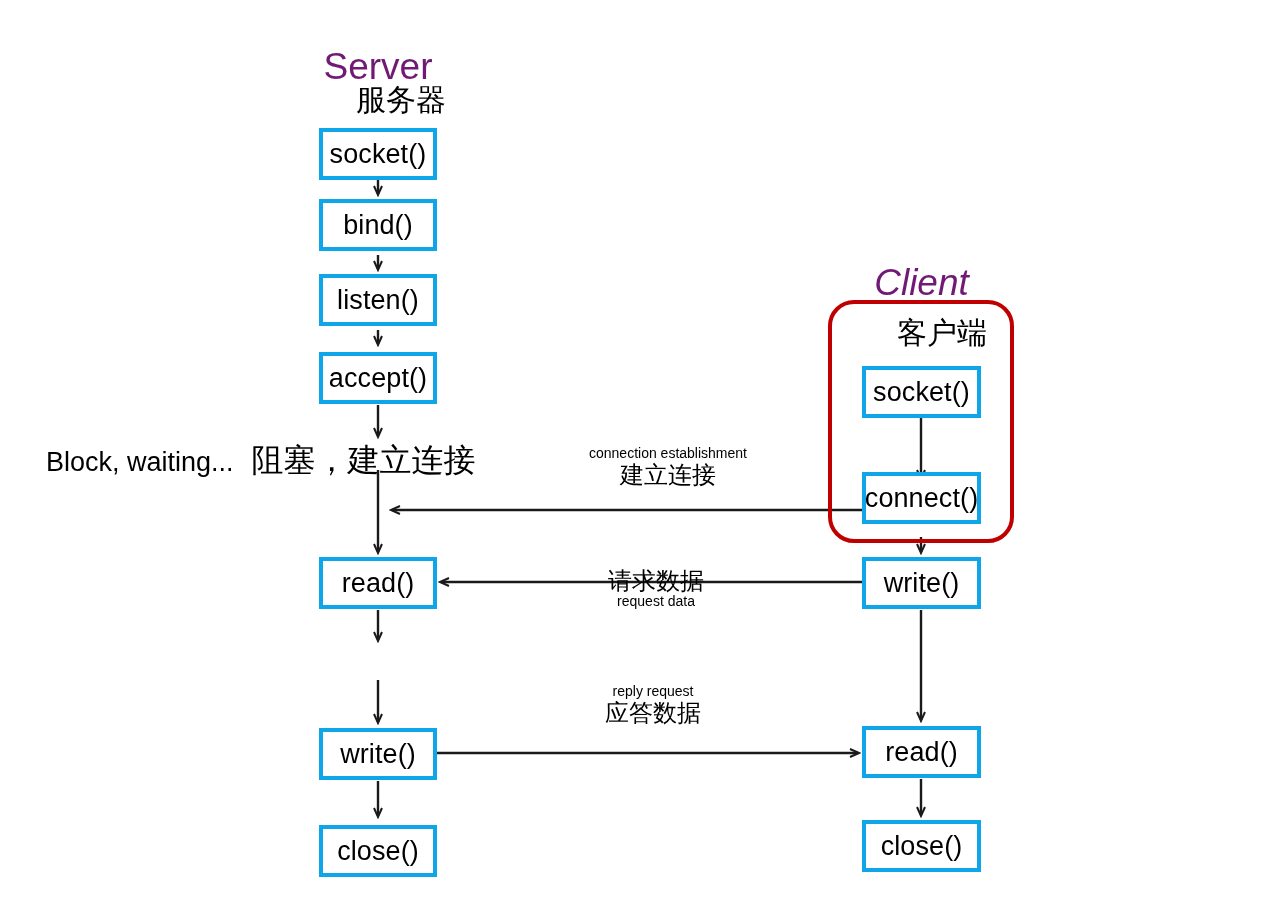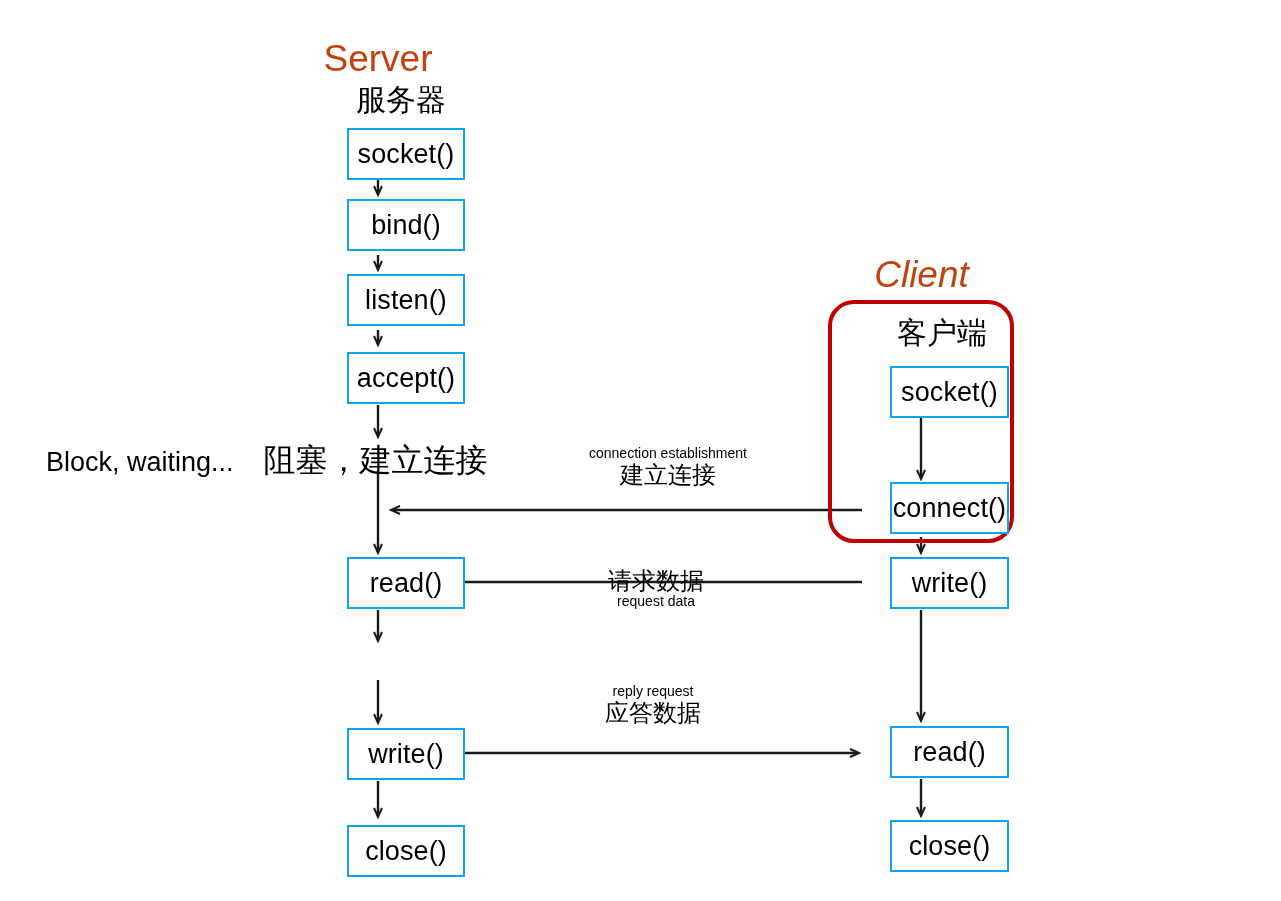--- a/index.html
+++ b/index.html
@@ -24,42 +24,42 @@
     left: 0;
     top: 0;
     width: 1281px;
     height: 901px;
     pointer-events: none;
   }
   
   .node {
     position: absolute;
     box-sizing: border-box;
-    border: 2px solid #0ea5e9;
+    border: 4px solid #0ea5e9;
     background: #ffffff;
     display: flex;
     align-items: center;
     justify-content: center;
     font-size: 27px;
     line-height: 1;
     letter-spacing: 0.1px;
     color: #000000;
     white-space: nowrap;
-    margin-left: 28px;
   }
   .node.server { left: 319px; width: 118px; height: 52px; }
   .node.client { left: 862px; width: 119px; height: 52px; }
 
   
   .hdr-en {
     position: absolute;
     font-size: 37px;
     line-height: 1;
     white-space: nowrap;
-    color: #c2410c;
+    color: #701a75;
+    margin-top: 8px;
   }
   .hdr-cn {
     position: absolute;
     font-size: 30px;
     line-height: 1;
     white-space: nowrap;
     color: #000000;
   }
 
   
@@ -81,21 +81,21 @@
     white-space: nowrap;
     color: #000000;
     line-height: 1.12;
   }
   .anno .en { font-size: 27px; }
   .anno .cn { font-size: 32px; }
   .anno.small .en { font-size: 14px; }
   .anno.small .cn { font-size: 24px; }
   .anno.stack { text-align: center; }
   .anno.stack > div { display: block; }
-  .inline-row { display: flex; align-items: baseline; gap: 30px; justify-content: space-between; }
+  .inline-row { display: flex; align-items: baseline; gap: 18px; justify-content: space-between; }
 </style>
 </head>
 <body>
 
 <div id="canvas">
 
   <svg id="wires" viewBox="0 0 1281 901" xmlns="http://www.w3.org/2000/svg">
     <defs>
       <marker id="ah" markerWidth="12" markerHeight="12" refX="9" refY="5" orient="auto" markerUnits="userSpaceOnUse">
         <path d="M1,1 L10,5 L1,9" fill="none" stroke="#1a1a1a" stroke-width="2"></path>
@@ -144,21 +144,21 @@
 
   <div class="node server" style="top:128px;">socket()</div>
   <div class="node server" style="top:199px;">bind()</div>
   <div class="node server" style="top:274px;">listen()</div>
   <div class="node server" style="top:352px;">accept()</div>
   <div class="node server" style="top:557px;">read()</div>
   <div class="node server" style="top:728px;">write()</div>
   <div class="node server" style="top:825px;">close()</div>
 
   <div class="node client" style="top:366px;">socket()</div>
-  <div class="node client" style="top:482px;">connect()</div>
+  <div class="node client" style="top:472px;">connect()</div>
   <div class="node client" style="top:557px;">write()</div>
   <div class="node client" style="top:726px;">read()</div>
   <div class="node client" style="top:820px;">close()</div>
 
   <div class="anno" style="left:46px; top:443px;">
     <div class="inline-row">
       <span class="en">Block, waiting...</span>
       <span class="cn">阻塞，建立连接</span>
     </div>
   </div>

